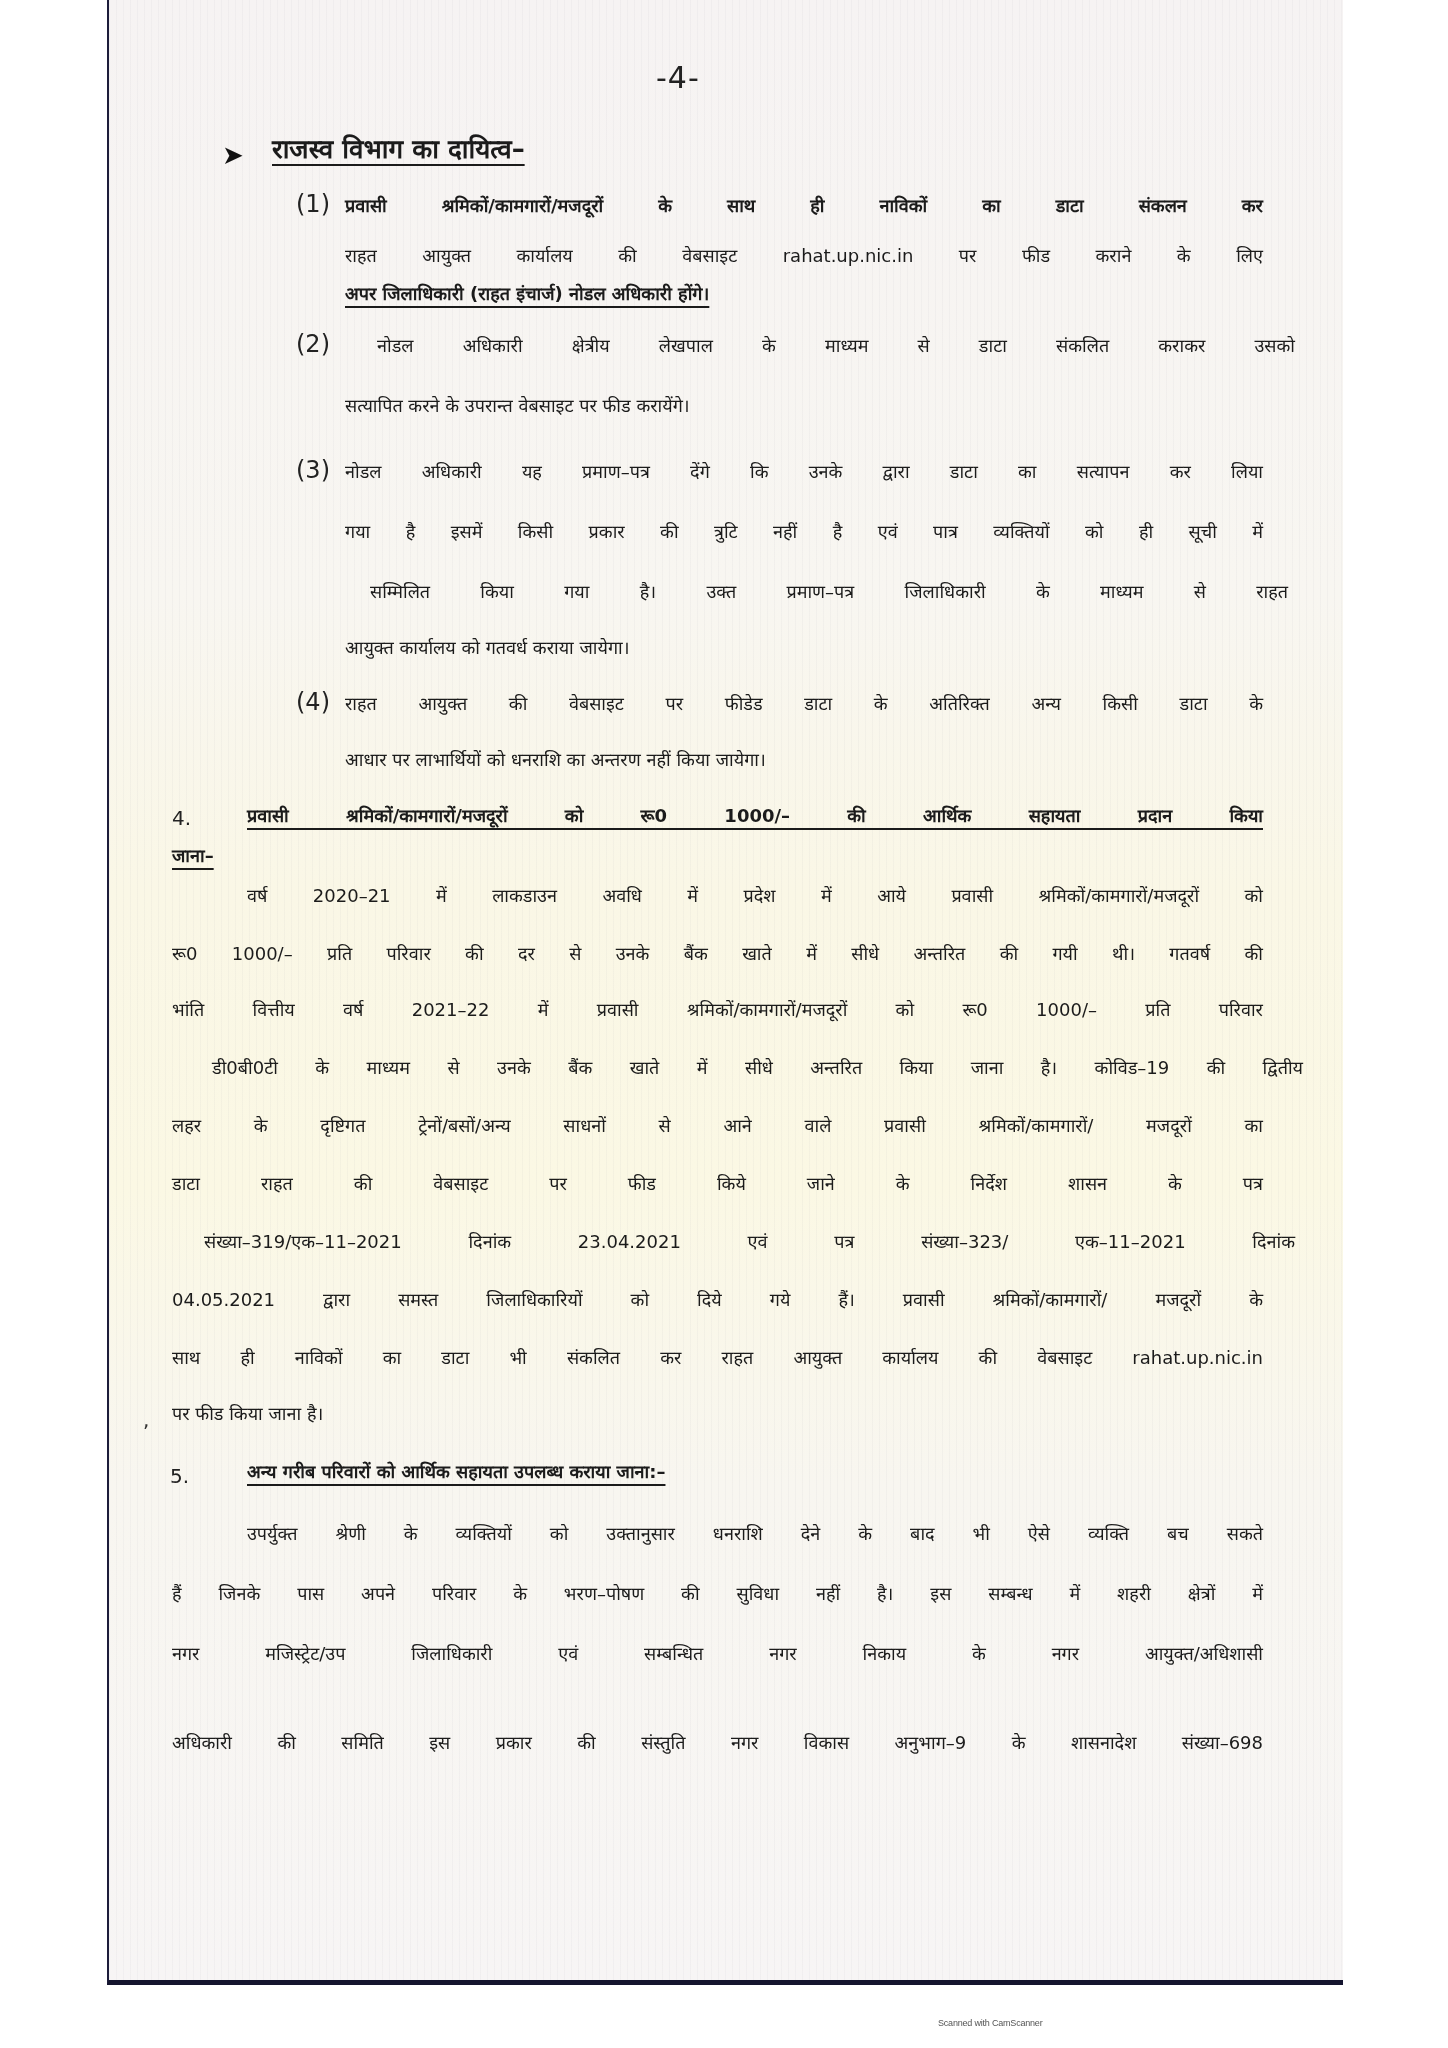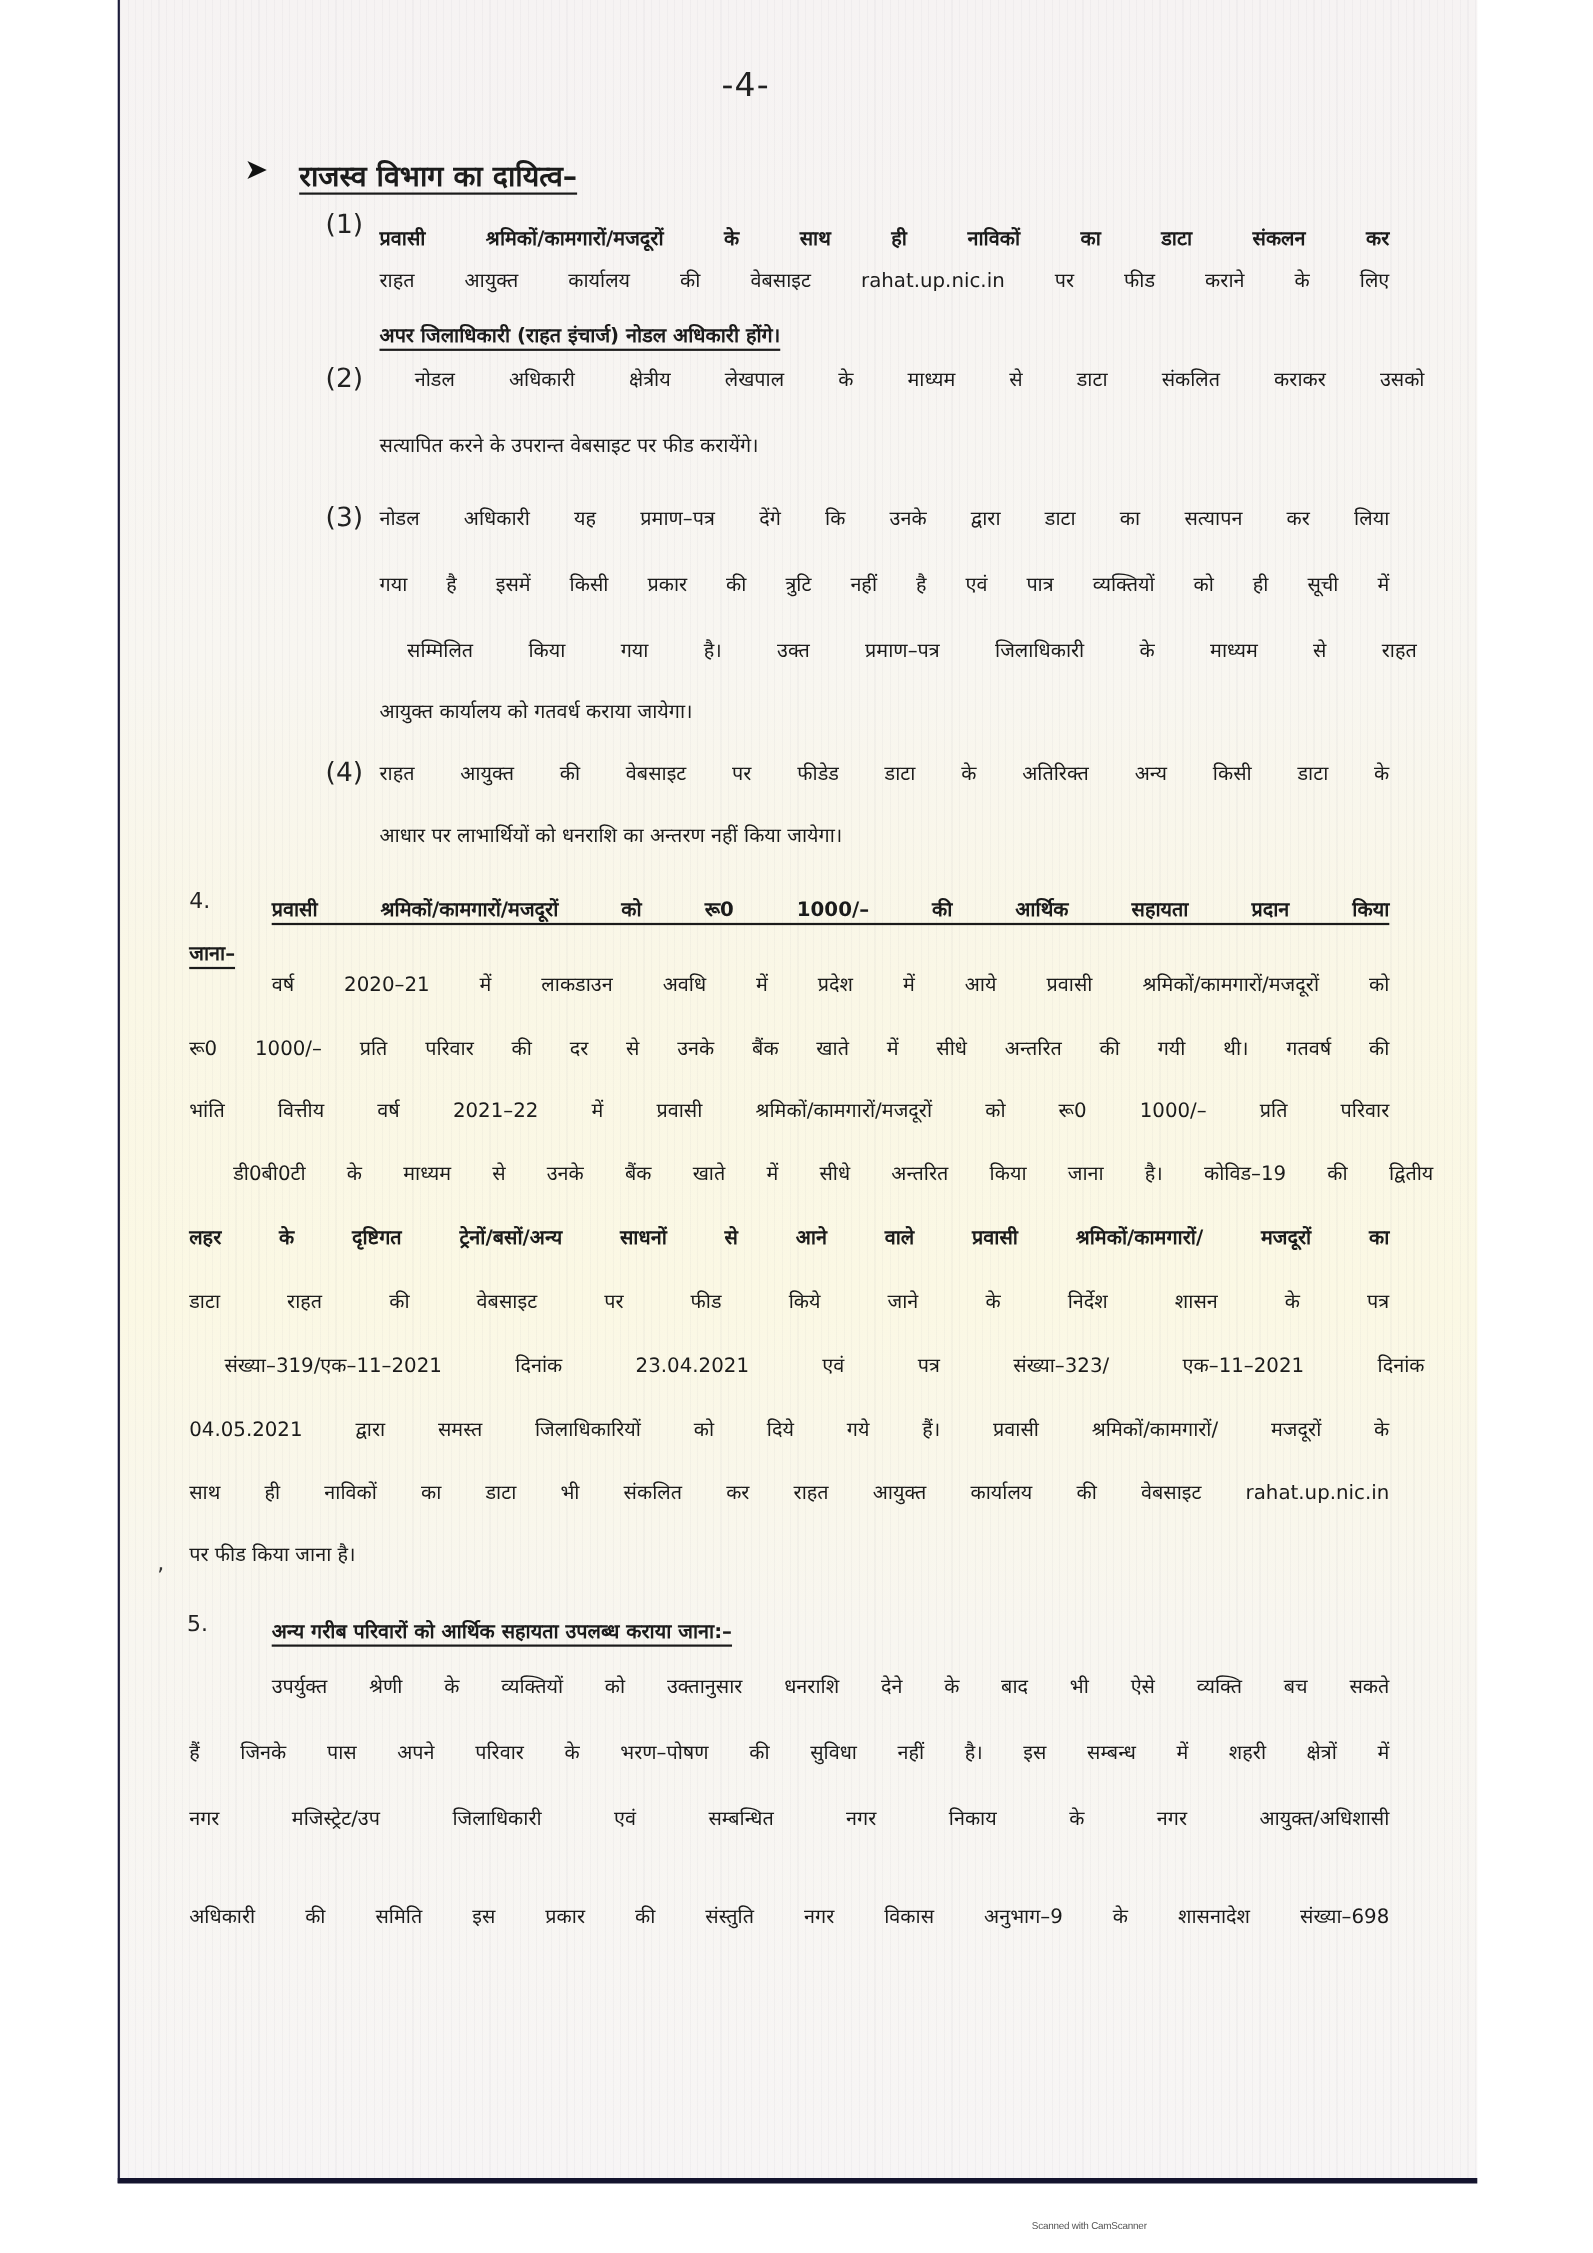--- a/index.html
+++ b/index.html
@@ -42,21 +42,21 @@
       white-space: nowrap;
       font-size: 18px;
       line-height: 32px;
       color: #1b1b1b;
     }
     .just {
       text-align: justify;
       text-align-last: justify;
       white-space: normal;
     }
-    .bold { font-weight: bold; margin-top: 12px; }
+    .bold { font-weight: bold; }
     .ul {
       text-decoration: underline;
       text-decoration-thickness: 2px;
       text-underline-offset: 6px;
     }
     .arrow {
       position: absolute;
       left: 222px;
       top: 140px;
       font-size: 26px;
@@ -112,21 +112,21 @@
 <div class="line" style="left:345px; top:744px;">आधार पर लाभार्थियों को धनराशि का अन्तरण नहीं किया जायेगा।</div>
 
 <div class="num" style="left:172px; top:806px; font-size:20px;">4.</div>
 <div class="line just bold ul" style="left:247px; top:800px; width:1016px;">प्रवासी श्रमिकों/कामगारों/मजदूरों को रू0 1000/– की आर्थिक सहायता प्रदान किया</div>
 <div class="line bold ul" style="left:172px; top:840px;">जाना–</div>
 
 <div class="line just" style="left:247px; top:880px; width:1016px;">वर्ष 2020–21 में लाकडाउन अवधि में प्रदेश में आये प्रवासी श्रमिकों/कामगारों/मजदूरों को</div>
 <div class="line just" style="left:172px; top:938px; width:1091px;">रू0 1000/– प्रति परिवार की दर से उनके बैंक खाते में सीधे अन्तरित की गयी थी। गतवर्ष की</div>
 <div class="line just" style="left:172px; top:994px; width:1091px;">भांति वित्तीय वर्ष 2021–22 में प्रवासी श्रमिकों/कामगारों/मजदूरों को रू0 1000/– प्रति परिवार</div>
 <div class="line just" style="left:172px; top:1052px; width:1091px;margin-left:40px;">डी0बी0टी के माध्यम से उनके बैंक खाते में सीधे अन्तरित किया जाना है। कोविड–19 की द्वितीय</div>
-<div class="line just" style="left:172px; top:1110px; width:1091px;font-weight:bold;">लहर के दृष्टिगत ट्रेनों/बसों/अन्य साधनों से आने वाले प्रवासी श्रमिकों/कामगारों/ मजदूरों का</div>
+<div class="line just" style="left:172px; top:1110px; width:1091px;">लहर के दृष्टिगत ट्रेनों/बसों/अन्य साधनों से आने वाले प्रवासी श्रमिकों/कामगारों/ मजदूरों का</div>
 <div class="line just" style="left:172px; top:1168px; width:1091px;">डाटा राहत की वेबसाइट पर फीड किये जाने के निर्देश शासन के पत्र</div>
 <div class="line just" style="left:164px; top:1226px; width:1091px;margin-left:40px;">संख्या–319/एक–11–2021 दिनांक 23.04.2021 एवं पत्र संख्या–323/ एक–11–2021 दिनांक</div>
 <div class="line just" style="left:172px; top:1284px; width:1091px;">04.05.2021 द्वारा समस्त जिलाधिकारियों को दिये गये हैं। प्रवासी श्रमिकों/कामगारों/ मजदूरों के</div>
 <div class="line just" style="left:172px; top:1342px; width:1091px;">साथ ही नाविकों का डाटा भी संकलित कर राहत आयुक्त कार्यालय की वेबसाइट rahat.up.nic.in</div>
 <div class="line" style="left:172px; top:1398px;">पर फीड किया जाना है।</div>
 <div class="mark" style="left:143px; top:1408px;">,</div>
 
 <div class="num" style="left:170px; top:1464px; font-size:20px;">5.</div>
 <div class="line bold ul" style="left:247px; top:1456px;">अन्य गरीब परिवारों को आर्थिक सहायता उपलब्ध कराया जाना:–</div>
 

